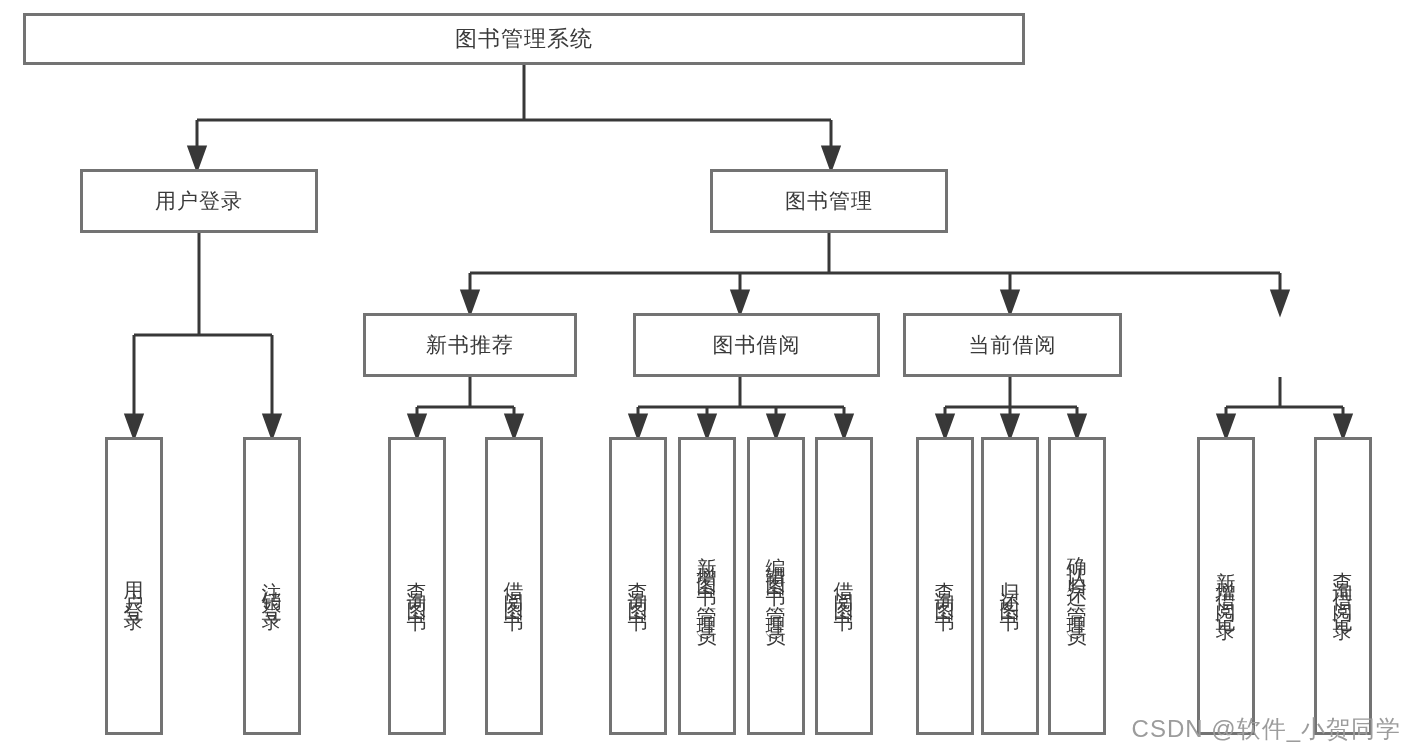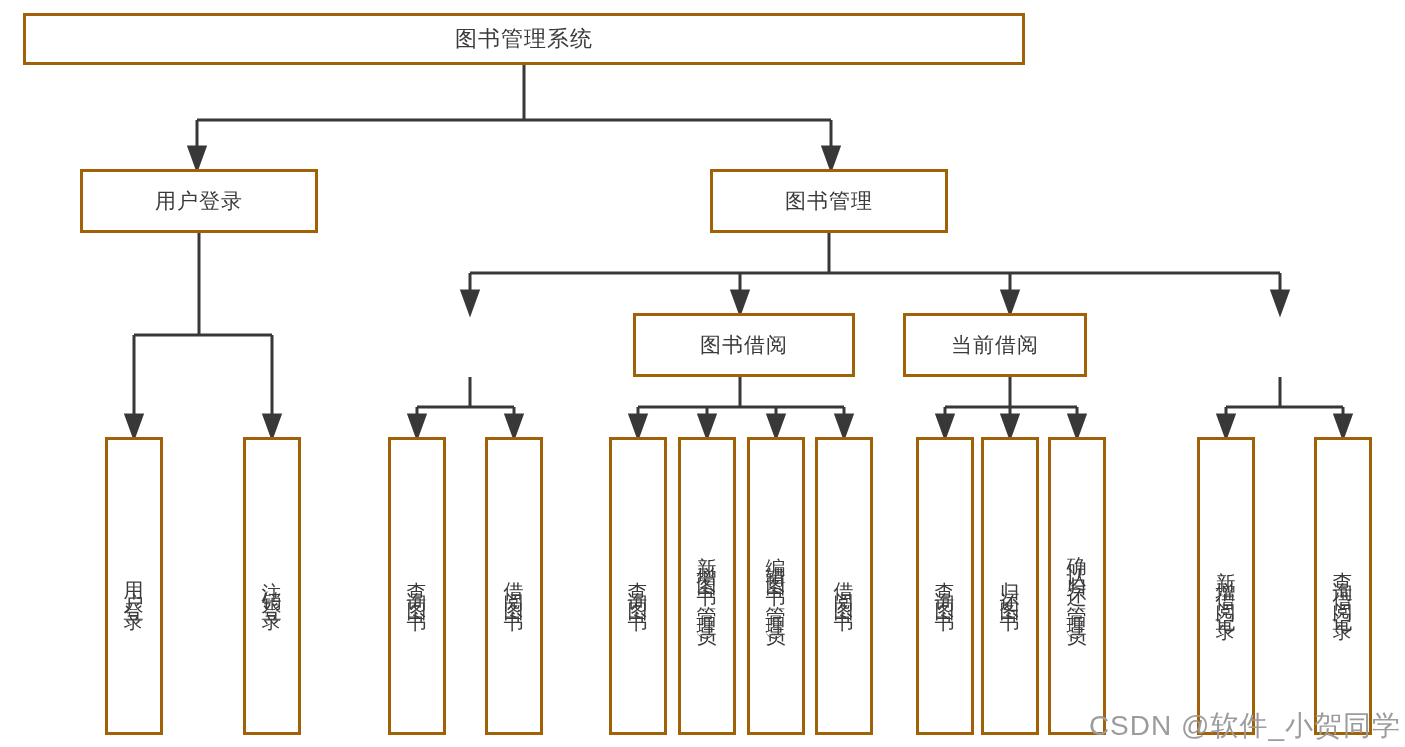--- a/index.html
+++ b/index.html
@@ -12,21 +12,21 @@
     overflow: hidden;
   }
   .connectors {
     position: absolute;
     left: 0; top: 0;
     width: 1405px; height: 747px;
   }
   .box {
     position: absolute;
     box-sizing: border-box;
-    border: 3px solid #a16207;
+    border: 3px solid #737373;
     background: #ffffff;
     display: flex;
     align-items: center;
     justify-content: center;
     color: #3a3a3a;
     font-size: 21px;
     letter-spacing: 1px;
     white-space: nowrap;
   }
   .box.root { font-size: 22px; }
@@ -35,21 +35,21 @@
     text-orientation: mixed;
     line-height: 1;
     letter-spacing: 10px;
     font-size: 20px;
     white-space: normal;
   }
   .watermark {
     position: absolute;
     right: 4px;
     bottom: 2px;
-    font-size: 28px;
+    font-size: 24px;
     color: #9c9c9c;
     letter-spacing: 1px;
     z-index: 5;
   }
 </style>
 </head>
 <body>
 
 <div class="canvas">
 
@@ -110,24 +110,27 @@
     <span>图书管理系统</span>
   </div>
 
   <div class="box" style="left:80px; top:169px; width:238px; height:64px;">
     <span>用户登录</span>
   </div>
   <div class="box" style="left:710px; top:169px; width:238px; height:64px;justify-content:center;">
     <span>图书管理</span>
   </div>
 
-  <div class="box" style="left:633px; top:313px; width:222px; height:64px;">
+  <div class="box" style="left:363px; top:313px; width:214px; height:64px;">
+    <span>新书推荐</span>
+  </div>
+  <div class="box" style="left:633px; top:313px; width:247px; height:64px;">
     <span>图书借阅</span>
   </div>
-  <div class="box" style="left:903px; top:313px; width:184px; height:64px;">
+  <div class="box" style="left:903px; top:313px; width:219px; height:64px;">
     <span>当前借阅</span>
   </div>
 
   <div class="box leaf" style="left:105px; top:437px; width:58px; height:298px;">
     <div class="vtext">用户登录</div>
   </div>
   <div class="box leaf" style="left:243px; top:437px; width:58px; height:298px;">
     <div class="vtext">注销登录</div>
   </div>
   <div class="box leaf" style="left:388px; top:437px; width:58px; height:298px;">

